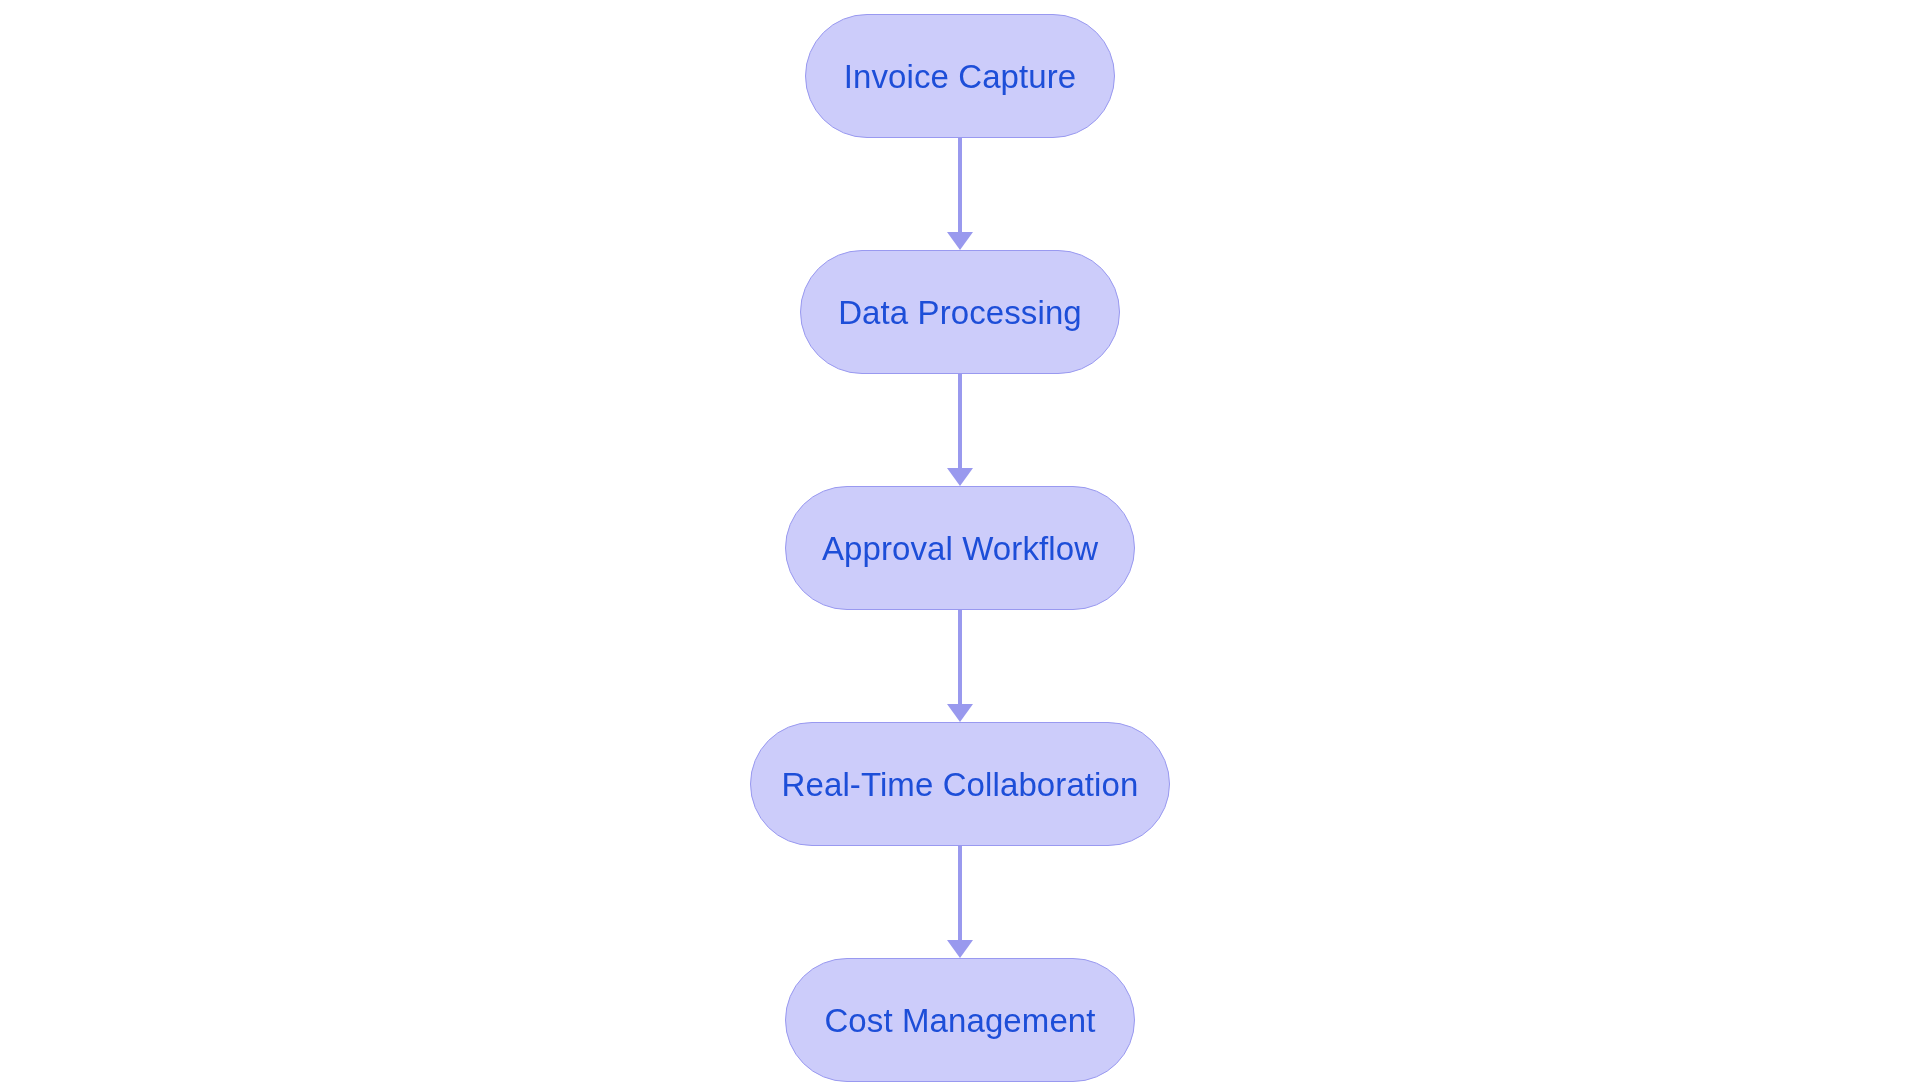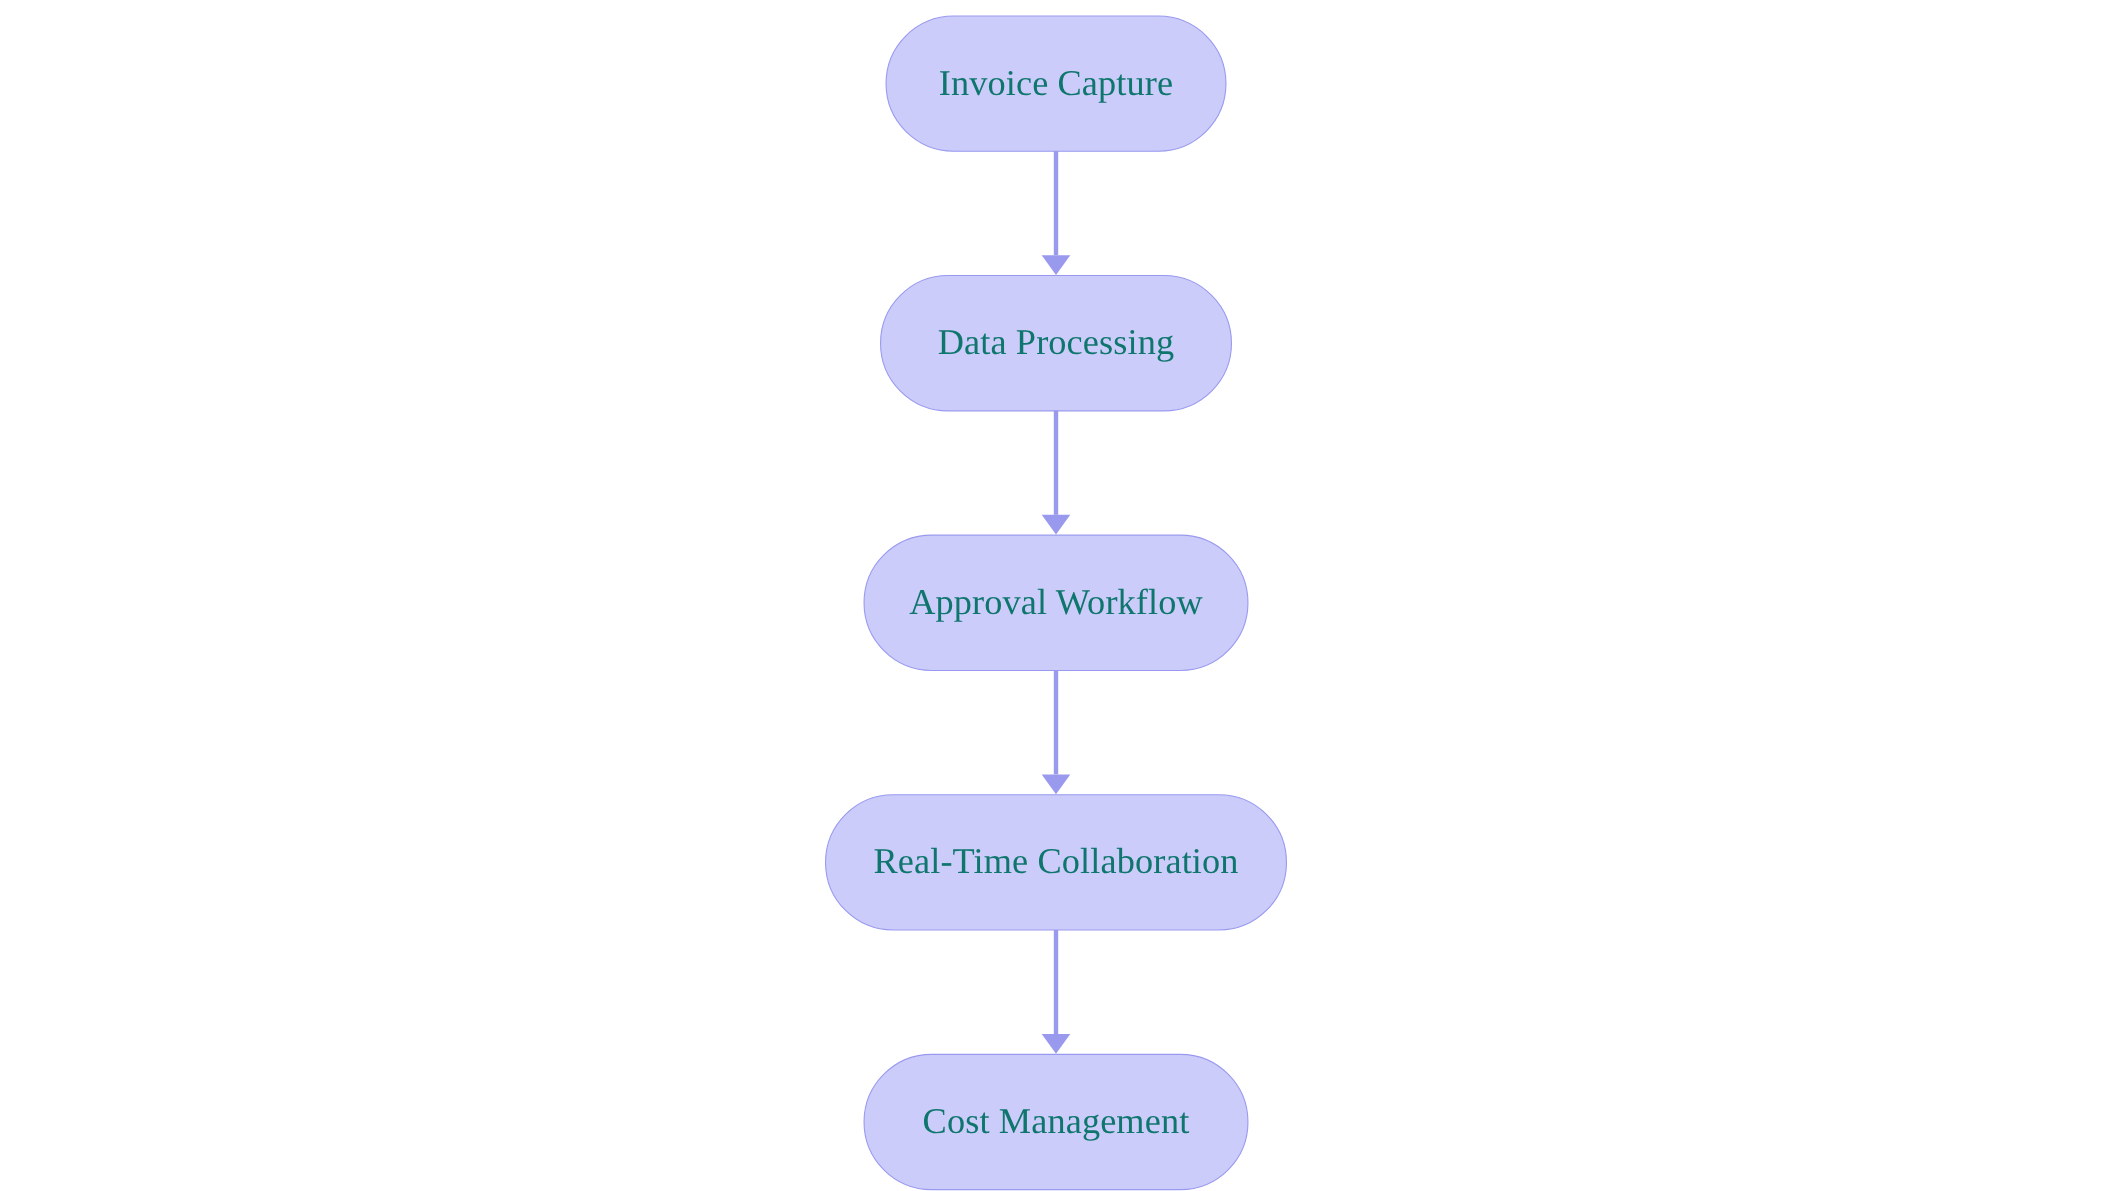--- a/index.html
+++ b/index.html
@@ -30,22 +30,22 @@
     border: 1.5px solid #9999f0;
     border-radius: 62px;
     display: flex;
     align-items: center;
     justify-content: center;
     position: relative;
     z-index: 2;
   }
 
   .node-label {
-    color: #0f766e;
-    font-family: Liberation Serif, serif;
+    color: #1d4ed8;
+    font-family: Liberation Sans, sans-serif;
     font-size: 33px;
     font-weight: 400;
     line-height: 1;
     letter-spacing: 0.1px;
     white-space: nowrap;
   }
 
   .connector {
     width: 30px;
     height: 112px;

